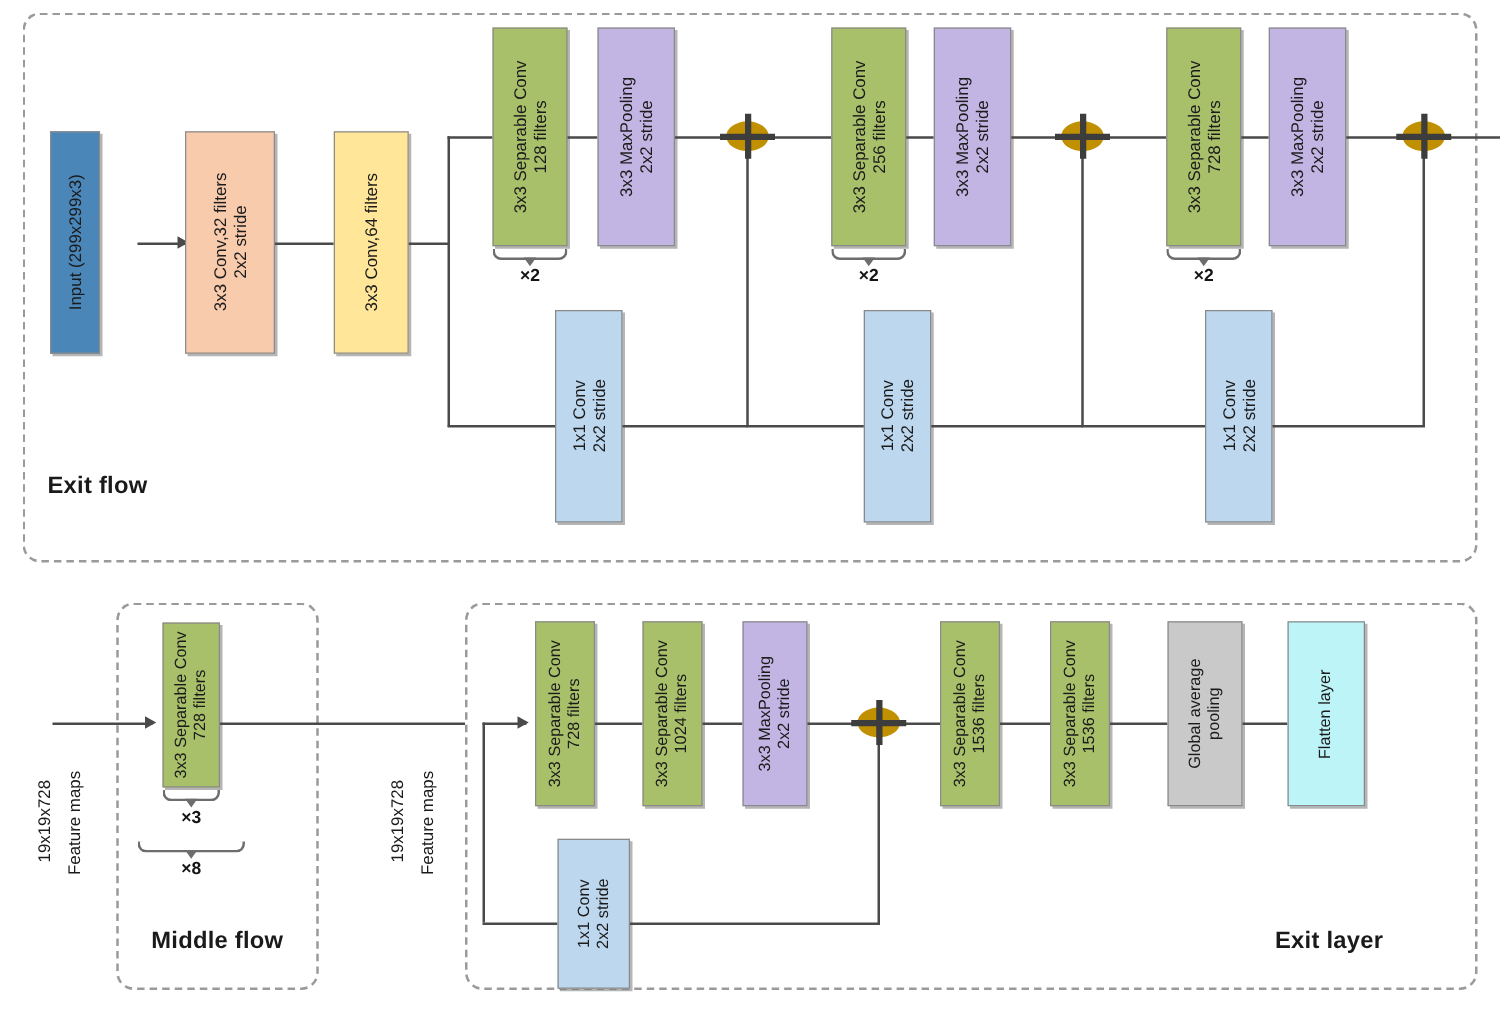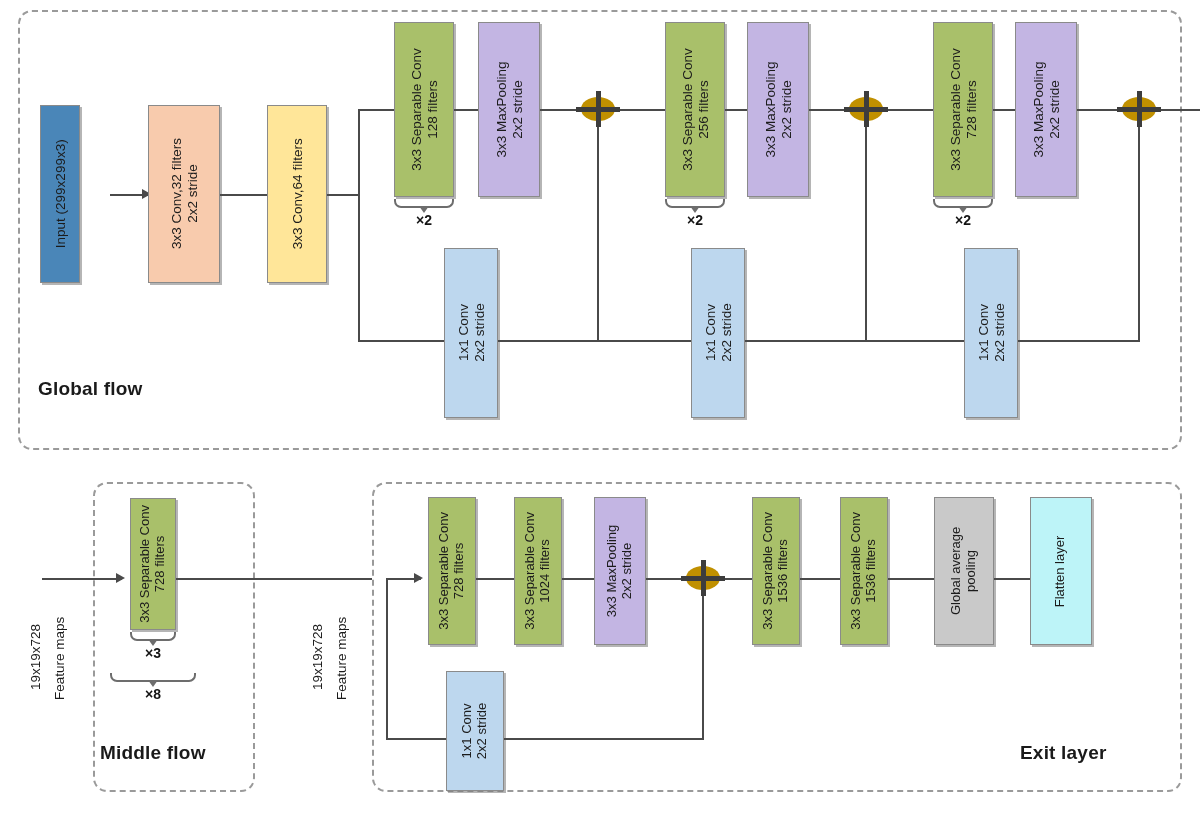--- a/index.html
+++ b/index.html
@@ -132,21 +132,21 @@
     color: #1b1b1b;
   }
 </style>
 </head>
 <body>
 
 <div id="canvas">
 
   <div class="flow-box" style="left:18px; top:10px; width:1164px; height:440px;"></div>
 
-  <div class="flow-label" style="left:38px; top:378px;">Global flow</div>
+  <div class="flow-label" style="left:38px; top:378px;">Exit flow</div>
 
   <div class="hline" style="left:110px; top:194px; width:38px;"></div>
   <div class="arrowhead" style="left:142px; top:189px;"></div>
 
   <div class="block" style="left:40px; top:105px; width:40px; height:178px; background:#4a86b8;">
     <div class="vtext">Input (299x299x3)</div>
   </div>
 
   <div class="block" style="left:148px; top:105px; width:72px; height:178px; background:#f8cbad;">
     <div class="vtext">
@@ -263,21 +263,21 @@
       <span>2x2 stride</span>
     </div>
   </div>
   <div class="hline" style="left:865px; top:340px; width:99px;"></div>
   <div class="hline" style="left:1018px; top:340px; width:122px;"></div>
   <div class="vline" style="left:1138px; top:109px; height:232px;"></div>
   <div class="hline" style="left:1156px; top:109px; width:44px;"></div>
 
   <div class="flow-box" style="left:93px; top:482px; width:162px; height:310px;"></div>
 
-  <div class="flow-label" style="left:100px; top:742px;text-align:center;">Middle flow</div>
+  <div class="flow-label" style="left:121px; top:742px;text-align:center;">Middle flow</div>
 
   <div class="side-cap" style="left:28px; top:690px;">19x19x728</div>
   <div class="side-cap" style="left:52px; top:700px;">Feature maps</div>
 
   <div class="hline" style="left:42px; top:578px; width:80px;"></div>
   <div class="arrowhead" style="left:116px; top:573px;"></div>
 
   <div class="block" style="left:130px; top:498px; width:46px; height:132px; background:#a9c06a;">
     <div class="vtext small">
       <span>3x3 Separable Conv</span><br>

